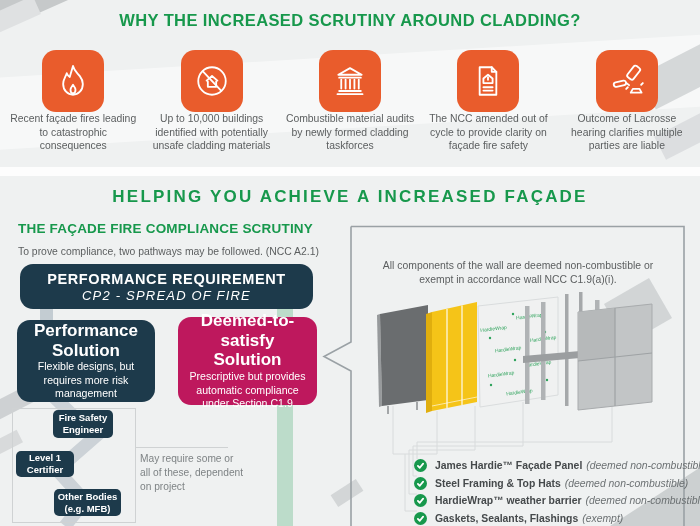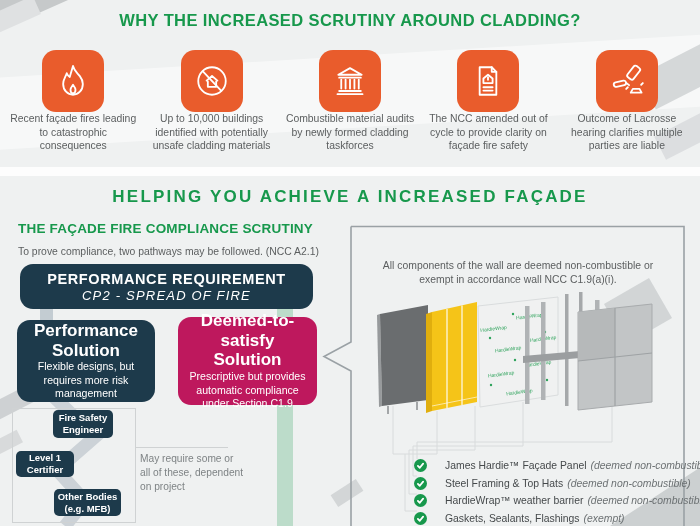--- a/index.html
+++ b/index.html
@@ -73,21 +73,21 @@
   .panel-border{position:absolute;left:318px;top:225px;z-index:1;}
   .panel-title{position:absolute;left:351px;top:237px;width:334px;text-align:center;z-index:2;
         color:#17984C;font-size:13.5px;font-weight:bold;letter-spacing:.3px;}
   .panel-sub{position:absolute;left:371px;top:259px;width:294px;text-align:center;z-index:2;
         color:#5b5e5f;font-size:10.4px;line-height:1.3;}
   .wall-svg{position:absolute;left:355px;top:290px;z-index:1;}
   .checklist{position:absolute;left:414px;top:459px;z-index:2;}
   .check-row{display:flex;align-items:center;height:13px;margin-bottom:4.5px;}
   .check-circle{width:13px;height:13px;border-radius:50%;background:#17984C;flex:0 0 13px;
         display:flex;align-items:center;justify-content:center;}
-  .check-name{margin-left:18px;color:#45494b;font-size:10.4px;font-weight:normal;white-space:nowrap;}
+  .check-name{margin-left:8px;color:#45494b;font-size:10.4px;font-weight:bold;white-space:nowrap;}
   .check-status{margin-left:4px;color:#6c7173;font-size:10.4px;font-style:italic;white-space:nowrap;}
 </style>
 </head>
 <body>
 
 <div class="stage">
 
   <div class="deco deco-tl1"></div>
   <div class="deco deco-tl2"></div>
   <div class="deco deco-icons-band"></div>

